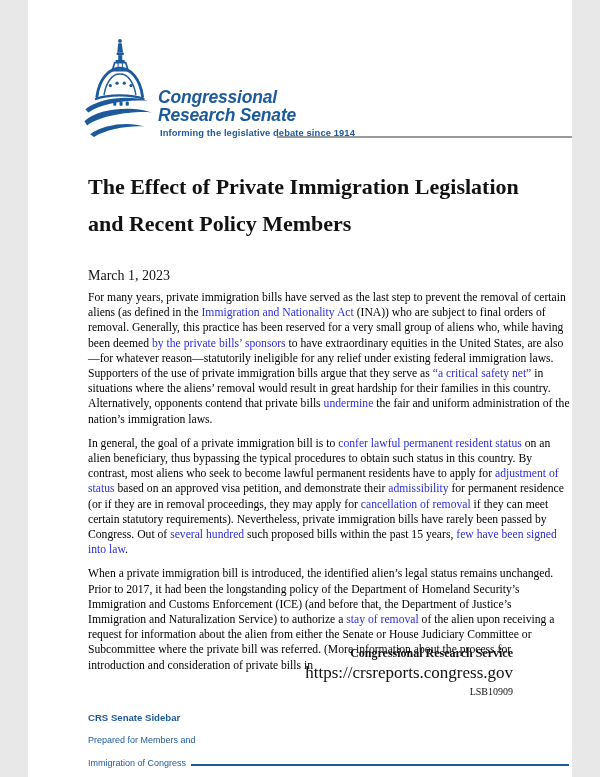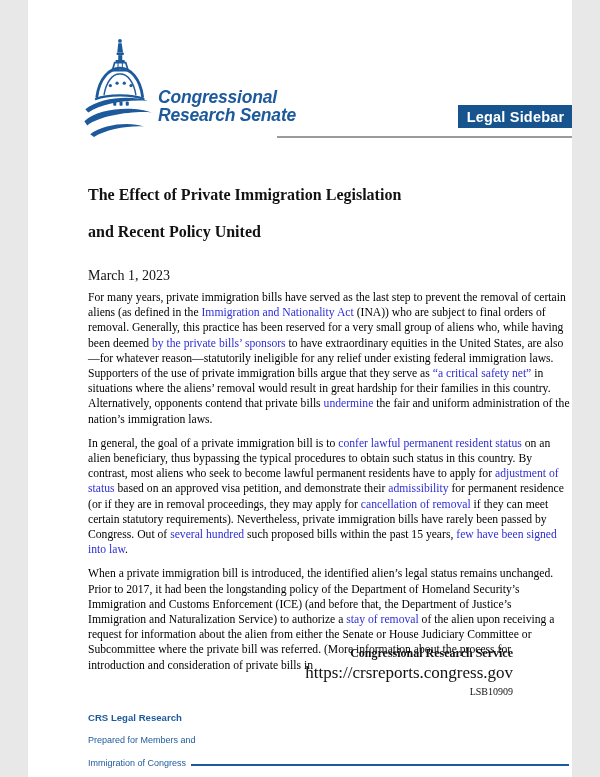--- a/index.html
+++ b/index.html
@@ -30,22 +30,22 @@
   .header-rule{position:absolute;top:136px;left:249px;width:298px;height:2px;background:var(--rule-gray);}
   .badge{
     position:absolute;top:105px;left:430px;width:115px;height:23px;
     background:var(--badge);color:#fff;
     font-family:"Liberation Sans",sans-serif;font-weight:bold;font-size:14.5px;
     display:flex;align-items:center;justify-content:center;letter-spacing:0.2px;
   }
 
   
   .title{
-    position:absolute;left:60px;top:176px;width:490px;
-    font-size:16px;font-weight:bold;line-height:37px;color:#121212;
+    position:absolute;left:60px;top:168px;width:490px;
+    font-size:22px;font-weight:bold;line-height:37px;color:#121212;
   }
   .date{position:absolute;left:60px;top:268px;font-size:14px;color:#121212;}
   .body{position:absolute;left:60px;top:290px;width:482px;font-size:11.65px;line-height:15.2px;color:#000;}
   .body p{margin:0 0 9px 0;text-align:left;}
   .link{color:var(--link);text-decoration:none;cursor:pointer;}
 
   
   .footer-right{position:absolute;right:59px;top:644px;text-align:right;color:#121212;}
   .fr-org{font-size:12px;font-weight:bold;line-height:19px;}
   .fr-url{font-size:17px;line-height:19px;text-align:center;}
@@ -87,46 +87,46 @@
         <rect x="36.5" y="66" width="3.2" height="4.4" rx="1"></rect>
         <rect x="43" y="66" width="3.2" height="4.4" rx="1"></rect>
         <path d="M1,74 C16,62 48,59 66,65.5 C48,63.5 18,67.5 4,77.5 Z"></path>
         <path d="M0,86.5 C14,72.5 52,70.5 70,77.5 C52,75.5 16,80.5 3,91 Z"></path>
         <path d="M6,100 C20,89 48,87 62,92 C46,91 22,95 10,103 Z"></path>
       </g>
     </svg>
     <div class="logo-text">
       <div class="logo-org">Congressional</div>
       <div class="logo-org">Research Senate</div>
+      <div class="logo-tagline">Informing the legislative debate since 1914</div>
     </div>
   </div>
 
   <div class="header-rule"></div>
 
-  <div class="badge">Legal Sidebar</div>
 
   <h1 class="title"><span>The Effect of Private Immigration Legislation</span><br>
-    <span>and Recent Policy United</span>
+    <span>and Recent Policy Members</span>
   </h1>
 
   <div class="date">March 1, 2023</div>
 
   <div class="body">
       <p><span>For many years, private immigration bills have served as the last step to prevent the removal of certain aliens (as defined in the </span><a class="link" href="#">Immigration and Nationality Act</a><span> (INA)) who are subject to final orders of removal. Generally, this practice has been reserved for a very small group of aliens who, while having been deemed </span><a class="link" href="#">by the private bills’ sponsors</a><span> to have extraordinary equities in the United States, are also—for whatever reason—statutorily ineligible for any relief under existing federal immigration laws. Supporters of the use of private immigration bills argue that they serve as </span><a class="link" href="#">“a critical safety net”</a><span> in situations where the aliens’ removal would result in great hardship for their families in this country. Alternatively, opponents contend that private bills </span><a class="link" href="#">undermine</a><span> the fair and uniform administration of the nation’s immigration laws.</span></p>
       <p><span>In general, the goal of a private immigration bill is to </span><a class="link" href="#">confer lawful permanent resident status</a><span> on an alien beneficiary, thus bypassing the typical procedures to obtain such status in this country. By contrast, most aliens who seek to become lawful permanent residents have to apply for </span><a class="link" href="#">adjustment of status</a><span> based on an approved visa petition, and demonstrate their </span><a class="link" href="#">admissibility</a><span> for permanent residence (or if they are in removal proceedings, they may apply for </span><a class="link" href="#">cancellation of removal</a><span> if they can meet certain statutory requirements).  Nevertheless, private immigration bills have rarely been passed by Congress. Out of </span><a class="link" href="#">several hundred</a><span> such proposed bills within the past 15 years, </span><a class="link" href="#">few have been signed into law</a><span>.</span></p>
       <p><span>When a private immigration bill is introduced, the identified alien’s legal status remains unchanged. Prior to 2017, it had been the longstanding policy of the Department of Homeland Security’s Immigration and Customs Enforcement (ICE) (and before that, the Department of Justice’s Immigration and Naturalization Service) to authorize a </span><a class="link" href="#">stay of removal</a><span> of the alien upon receiving a request for information about the alien from either the Senate or House Judiciary Committee or Subcommittee where the private bill was referred. (More information about the process for introduction and consideration of private bills in</span></p>
     </div>
 
   <div class="footer-right">
     <div class="fr-org">Congressional Research Service</div>
     <div class="fr-url">https://crsreports.congress.gov</div>
     <div class="fr-id">LSB10909</div>
   </div>
 
   <div class="footer-left">
-    <div class="fl-title">CRS Legal Research</div>
+    <div class="fl-title">CRS Senate Sidebar</div>
     <div class="fl-line">Prepared for Members and</div>
     <div class="fl-line">Immigration of Congress</div>
   </div>
 
   <div class="footer-rule"></div>
 
 </div>
 
 </body></html>

